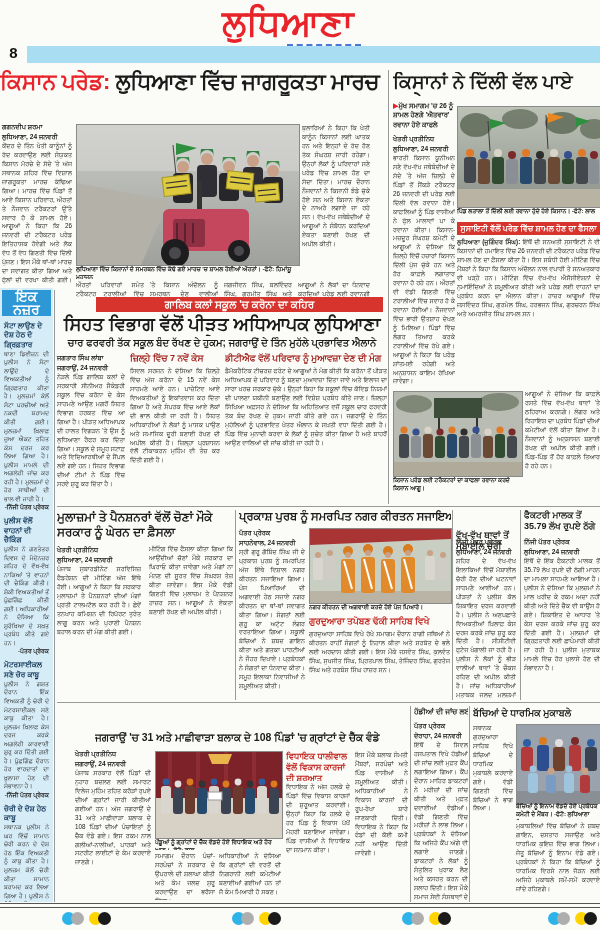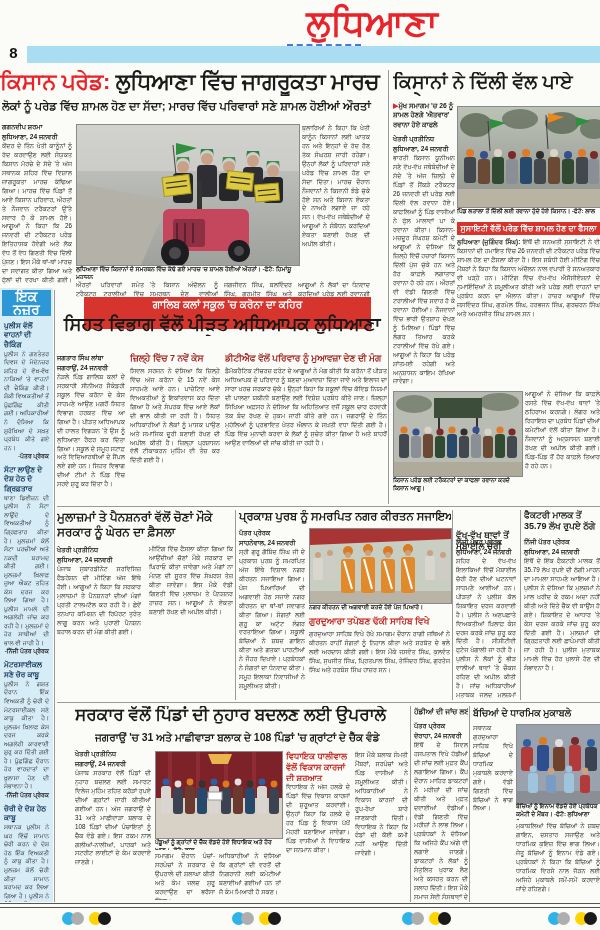--- a/index.html
+++ b/index.html
@@ -1,19 +1,19 @@
 <!DOCTYPE html>
 <html><head>
 <meta charset="utf-8">
 <style>
   html,body{margin:0;padding:0;background:#777;}
   #page{position:relative;width:600px;height:930px;background:#fbfbf7;overflow:hidden;
         font-family:"Liberation Sans",sans-serif;color:#1a1a1a;}
   .abs{position:absolute;}
-  .city-title{font-size:36px;font-weight:bold;color:#e8232a;text-align:center;line-height:1.1;}
+  .city-title{font-size:36px;font-weight:bold;color:#e8232a;text-align:left;line-height:1.1;}
   .dash-underline{border-top:2px dashed #4a77d4;height:0;}
   .pagebar{background:#a9ddf1;}
   .pagenum{font-size:15px;font-weight:bold;color:#111;background:#fbfbf7;text-align:center;}
   .edition{font-size:8.5px;font-weight:bold;color:#14365c;line-height:17px;white-space:nowrap;}
   .h-xl{font-size:22px;font-weight:bold;line-height:1.1;letter-spacing:-0.3px;}
   .h-lg{font-size:18px;font-weight:bold;line-height:1.15;text-align:center;}
   .h-rt{font-size:19px;font-weight:bold;line-height:1.1;}
   .h-md{font-size:12px;font-weight:bold;line-height:1.25;}
   .h-md2{font-size:11.5px;font-weight:bold;line-height:1.2;}
   .h-sm{font-size:10.5px;font-weight:bold;line-height:1.2;}
@@ -50,21 +50,20 @@
 
   <div class="abs city-title" style="left:222px;top:3px;width:300px;">ਲੁਧਿਆਣਾ</div>
   <div class="abs dash-underline" style="left:287px;top:44px;width:74px;"></div>
   <div class="abs pagebar" style="left:0;top:46px;width:600px;height:17px;">
     <div class="abs pagenum" style="left:0;top:-4px;width:27px;height:21px;line-height:21px;">8</div>
   </div>
 
   <div class="abs h-xl" style="left:0;top:70px;width:384px;height:26px;overflow:hidden;">
     <span class="kicker">ਕਿਸਾਨ ਪਰੇਡ:</span><span> ਲੁਧਿਆਣਾ ਵਿੱਚ ਜਾਗਰੂਕਤਾ ਮਾਰਚ</span>
   </div>
-  <div class="abs subhead" style="left:2px;top:99px;width:382px;height:16px;overflow:hidden;">ਲੋਕਾਂ ਨੂੰ ਪਰੇਡ ਵਿੱਚ ਸ਼ਾਮਲ ਹੋਣ ਦਾ ਸੱਦਾ; ਮਾਰਚ ਵਿੱਚ ਪਰਿਵਾਰਾਂ ਸਣੇ ਸ਼ਾਮਲ ਹੋਈਆਂ ਔਰਤਾਂ</div>
 
   <div class="abs" style="left:2px;top:122px;width:70px;">
     <div class="byline">ਗਗਨਦੀਪ ਸ਼ਰਮਾ</div>
     <div class="byline">ਲੁਧਿਆਣਾ, 24 ਜਨਵਰੀ</div>
   </div>
   <div class="abs bodytext" style="left:2px;top:142px;width:70px;height:142px;">ਕੇਂਦਰ ਦੇ ਤਿੰਨ ਖੇਤੀ ਕਾਨੂੰਨਾਂ ਨੂੰ ਰੱਦ ਕਰਵਾਉਣ ਲਈ ਸੰਯੁਕਤ ਕਿਸਾਨ ਮੋਰਚੇ ਦੇ ਸੱਦੇ 'ਤੇ ਅੱਜ ਸਥਾਨਕ ਸ਼ਹਿਰ ਵਿੱਚ ਵਿਸ਼ਾਲ ਜਾਗਰੂਕਤਾ ਮਾਰਚ ਕੱਢਿਆ ਗਿਆ। ਮਾਰਚ ਵਿੱਚ ਪਿੰਡਾਂ ਤੋਂ ਆਏ ਕਿਸਾਨ ਪਰਿਵਾਰ, ਔਰਤਾਂ ਤੇ ਨੌਜਵਾਨ ਟਰੈਕਟਰਾਂ ਉੱਤੇ ਸਵਾਰ ਹੋ ਕੇ ਸ਼ਾਮਲ ਹੋਏ। ਆਗੂਆਂ ਨੇ ਕਿਹਾ ਕਿ 26 ਜਨਵਰੀ ਦੀ ਟਰੈਕਟਰ ਪਰੇਡ ਇਤਿਹਾਸਕ ਹੋਵੇਗੀ ਅਤੇ ਲੋਕ ਵੱਧ ਤੋਂ ਵੱਧ ਗਿਣਤੀ ਵਿੱਚ ਦਿੱਲੀ ਪੁੱਜਣ। ਇਸ ਮੌਕੇ ਥਾਂ-ਥਾਂ ਮਾਰਚ ਦਾ ਸਵਾਗਤ ਕੀਤਾ ਗਿਆ ਅਤੇ ਫੁੱਲਾਂ ਦੀ ਵਰਖਾ ਕੀਤੀ ਗਈ। ਸ਼ਹਿਰ ਦੇ ਬਾਜ਼ਾਰਾਂ ਵਿੱਚੋਂ ਲੰਘਦਿਆਂ ਦੁਕਾਨਦਾਰਾਂ ਨੇ ਵੀ ਮ��ਰਚ ਦੀ ਹਮਾਇਤ ਕੀਤੀ।</div>
 
   <div class="abs photo" style="left:76px;top:124px;width:222px;height:140px;">
     <svg width="222" height="140" viewBox="0 0 222 140">
       <defs>
@@ -222,46 +221,47 @@
         <circle cx="106" cy="38" r="3.6" fill="#e07a28"></circle>
           <rect x="101" y="42" width="10" height="24" rx="3" fill="#314a32"></rect>
         <circle cx="118" cy="40" r="3.6" fill="#7a2a2a"></circle>
           <rect x="113" y="44" width="10" height="22" rx="3" fill="#43484f"></rect>
       </g>
     </svg>
   </div>
   <div class="abs caption" style="left:393px;top:477px;width:128px;height:20px;">ਕਿਸਾਨ ਪਰੇਡ ਲਈ ਟਰੈਕਟਰਾਂ ਦਾ ਕਾਫਲਾ ਰਵਾਨਾ ਕਰਦੇ ਕਿਸਾਨ ਆਗੂ।</div>
   <div class="abs bodytext" style="left:525px;top:390px;width:75px;height:110px;">ਆਗੂਆਂ ਨੇ ਦੱਸਿਆ ਕਿ ਕਾਫ਼ਲੇ ਰਸਤੇ ਵਿੱਚ ਵੱਖ-ਵੱਖ ਥਾਵਾਂ 'ਤੇ ਠਹਿਰਾਅ ਕਰਨਗੇ। ਲੰਗਰ ਅਤੇ ਰਿਹਾਇਸ਼ ਦਾ ਪ੍ਰਬੰਧ ਪਿੰਡਾਂ ਦੀਆਂ ਕਮੇਟੀਆਂ ਵੱਲੋਂ ਕੀਤਾ ਗਿਆ ਹੈ। ਨੌਜਵਾਨਾਂ ਨੂੰ ਅਨੁਸ਼ਾਸਨ ਬਣਾਈ ਰੱਖਣ ਦੀ ਅਪੀਲ ਕੀਤੀ ਗਈ। ਪਿੰਡ-ਪਿੰਡ ਤੋਂ ਹੋਰ ਕਾਫ਼ਲੇ ਤਿਆਰ ਹੋ ਰਹੇ ਹਨ।</div>
 
-  <div class="abs banner-red" style="left:84px;top:297px;width:287px;height:32px;font-size:10.5px;line-height:15px;">ਗਾਲਿਬ ਕਲਾਂ ਸਕੂਲ 'ਚ ਕਰੋਨਾ ਦਾ ਕਹਿਰ</div>
+  <div class="abs banner-red" style="left:96px;top:297px;width:287px;height:15px;font-size:10.5px;line-height:15px;">ਗਾਲਿਬ ਕਲਾਂ ਸਕੂਲ 'ਚ ਕਰੋਨਾ ਦਾ ਕਹਿਰ</div>
   <div class="abs h-lg" style="left:57px;top:314px;width:330px;height:22px;overflow:hidden;">ਸਿਹਤ ਵਿਭਾਗ ਵੱਲੋਂ ਪੀੜਤ ਅਧਿਆਪਕ ਲੁਧਿਆਣਾ ਰੈਫਰ</div>
+  <div class="abs subhead-sm" style="left:57px;top:337px;width:330px;height:13px;overflow:hidden;">ਚਾਰ ਫਰਵਰੀ ਤੱਕ ਸਕੂਲ ਬੰਦ ਰੱਖਣ ਦੇ ਹੁਕਮ; ਜਗਰਾਉਂ ਦੇ ਤਿੰਨ ਮੁਹੱਲੇ ਪ੍ਰਭਾਵਿਤ ਐਲਾਨੇ</div>
 
   <div class="abs" style="left:57px;top:353px;width:68px;">
     <div class="byline">ਜਗਤਾਰ ਸਿੰਘ ਲਾਂਬਾ</div>
     <div class="byline">ਜਗਰਾਉਂ, 24 ਜਨਵਰੀ</div>
   </div>
   <div class="abs bodytext" style="left:57px;top:373px;width:68px;height:130px;">ਨੇੜਲੇ ਪਿੰਡ ਗਾਲਿਬ ਕਲਾਂ ਦੇ ਸਰਕਾਰੀ ਸੀਨੀਅਰ ਸੈਕੰਡਰੀ ਸਕੂਲ ਵਿੱਚ ਕਰੋਨਾ ਦੇ ਕੇਸ ਸਾਹਮਣੇ ਆਉਣ ਮਗਰੋਂ ਸਿਹਤ ਵਿਭਾਗ ਹਰਕਤ ਵਿੱਚ ਆ ਗਿਆ ਹੈ। ਪੀੜਤ ਅਧਿਆਪਕ ਦੀ ਹਾਲਤ ਵਿਗੜਨ 'ਤੇ ਉਸ ਨੂੰ ਲੁਧਿਆਣਾ ਰੈਫਰ ਕਰ ਦਿੱਤਾ ਗਿਆ। ਸਕੂਲ ਦੇ ਸਮੂਹ ਸਟਾਫ਼ ਅਤੇ ਵਿਦਿਆਰਥੀਆਂ ਦੇ ਸੈਂਪਲ ਲਏ ਗਏ ਹਨ। ਸਿਹਤ ਵਿਭਾਗ ਦੀਆਂ ਟੀਮਾਂ ਨੇ ਪਿੰਡ ਵਿੱਚ ਸਰਵੇ ਸ਼ੁਰੂ ਕਰ ਦਿੱਤਾ ਹੈ।</div>
 
   <div class="abs maroon" style="left:130px;top:353px;width:90px;height:12px;font-size:9px;overflow:hidden;">ਜ਼ਿਲ੍ਹੇ ਵਿੱਚ 7 ਨਵੇਂ ਕੇਸ</div>
   <div class="abs bodytext" style="left:130px;top:367px;width:90px;height:136px;">ਸਿਵਲ ਸਰਜਨ ਨੇ ਦੱਸਿਆ ਕਿ ਜ਼ਿਲ੍ਹੇ ਵਿੱਚ ਅੱਜ ਕਰੋਨਾ ਦੇ 15 ਨਵੇਂ ਕੇਸ ਸਾਹਮਣੇ ਆਏ ਹਨ। ਪਾਜ਼ੇਟਿਵ ਆਏ ਵਿਅਕਤੀਆਂ ਨੂੰ ਇਕਾਂਤਵਾਸ ਕਰ ਦਿੱਤਾ ਗਿਆ ਹੈ ਅਤੇ ਸੰਪਰਕ ਵਿੱਚ ਆਏ ਲੋਕਾਂ ਦੀ ਭਾਲ ਕੀਤੀ ਜਾ ਰਹੀ ਹੈ। ਸਿਹਤ ਅਧਿਕਾਰੀਆਂ ਨੇ ਲੋਕਾਂ ਨੂੰ ਮਾਸਕ ਪਾਉਣ ਅਤੇ ਸਮਾਜਿਕ ਦੂਰੀ ਬਣਾਈ ਰੱਖਣ ਦੀ ਅਪੀਲ ਕੀਤੀ ਹੈ। ਜ਼ਿਲ੍ਹਾ ਪ੍ਰਸ਼ਾਸਨ ਵੱਲੋਂ ਟੀਕਾਕਰਨ ਮੁਹਿੰਮ ਵੀ ਤੇਜ਼ ਕਰ ਦਿੱਤੀ ਗਈ ਹੈ।</div>
 
   <div class="abs maroon" style="left:225px;top:353px;width:162px;height:12px;font-size:9px;overflow:hidden;">ਡੀਟੀਐਫ ਵੱਲੋਂ ਪਰਿਵਾਰ ਨੂੰ ਮੁਆਵਜ਼ਾ ਦੇਣ ਦੀ ਮੰਗ</div>
   <div class="abs bodytext" style="left:225px;top:367px;width:162px;height:136px;">ਡੈਮੋਕਰੈਟਿਕ ਟੀਚਰਜ਼ ਫਰੰਟ ਦੇ ਆਗੂਆਂ ਨੇ ਮੰਗ ਕੀਤੀ ਕਿ ਕਰੋਨਾ ਤੋਂ ਪੀੜਤ ਅਧਿਆਪਕ ਦੇ ਪਰਿਵਾਰ ਨੂੰ ਬਣਦਾ ਮੁਆਵਜ਼ਾ ਦਿੱਤਾ ਜਾਵੇ ਅਤੇ ਇਲਾਜ ਦਾ ਸਾਰਾ ਖਰਚ ਸਰਕਾਰ ਚੁੱਕੇ। ਉਨ੍ਹਾਂ ਕਿਹਾ ਕਿ ਸਕੂਲਾਂ ਵਿੱਚ ਕੋਵਿਡ ਨਿਯਮਾਂ ਦੀ ਪਾਲਣਾ ਯਕੀਨੀ ਬਣਾਉਣ ਲਈ ਵਿਸ਼ੇਸ਼ ਪ੍ਰਬੰਧ ਕੀਤੇ ਜਾਣ। ਜ਼ਿਲ੍ਹਾ ਸਿੱਖਿਆ ਅਫ਼ਸਰ ਨੇ ਦੱਸਿਆ ਕਿ ਅਹਿਤਿਆਤ ਵਜੋਂ ਸਕੂਲ ਚਾਰ ਫਰਵਰੀ ਤੱਕ ਬੰਦ ਰੱਖਣ ਦੇ ਹੁਕਮ ਜਾਰੀ ਕੀਤੇ ਗਏ ਹਨ। ਜਗਰਾਉਂ ਦੇ ਤਿੰਨ ਮੁਹੱਲਿਆਂ ਨੂੰ ਪ੍ਰਭਾਵਿਤ ਖੇਤਰ ਐਲਾਨ ਕੇ ਸਖ਼ਤੀ ਵਧਾ ਦਿੱਤੀ ਗਈ ਹੈ। ਪਿੰਡ ਵਿੱਚ ਮੁਨਾਦੀ ਕਰਵਾ ਕੇ ਲੋਕਾਂ ਨੂੰ ਸੁਚੇਤ ਕੀਤਾ ਗਿਆ ਹੈ ਅਤੇ ਬਾਹਰੋਂ ਆਉਣ ਵਾਲਿਆਂ ਦੀ ਜਾਂਚ ਕੀਤੀ ਜਾ ਰਹੀ ਹੈ।</div>
 
   <div class="abs sidebar" style="left:0;top:288px;width:53px;height:614px;">
     <div class="sb-header" style="margin:2px;">ਇਕ ਨਜ਼ਰ</div>
+    <div class="sb-item">
+      <div class="sb-title">ਸੱਟਾ ਲਾਉਣ ਦੇ ਦੋਸ਼ ਹੇਠ ਦੋ ਗ੍ਰਿਫ਼ਤਾਰ</div>
+      <div class="sb-body">ਥਾਣਾ ਡਿਵੀਜ਼ਨ ਦੀ ਪੁਲੀਸ ਨੇ ਸੱਟਾ ਲਾਉਂਦੇ ਦੋ ਵਿਅਕਤੀਆਂ ਨੂੰ ਗ੍ਰਿਫ਼ਤਾਰ ਕੀਤਾ ਹੈ। ਮੁਲਜ਼ਮਾਂ ਕੋਲੋਂ ਸੱਟਾ ਪਰਚੀਆਂ ਅਤੇ ਨਕਦੀ ਬਰਾਮਦ ਕੀਤੀ ਗਈ। ਮੁਲਜ਼ਮਾਂ ਖ਼ਿਲਾਫ਼ ਜੂਆ ਐਕਟ ਤਹਿਤ ਕੇਸ ਦਰਜ ਕਰ ਲਿਆ ਗਿਆ ਹੈ। ਪੁਲੀਸ ਮਾਮਲੇ ਦੀ ਅਗਲੇਰੀ ਜਾਂਚ ਕਰ ਰਹੀ ਹੈ। ਮੁਲਜ਼ਮਾਂ ਦੇ ਹੋਰ ਸਾਥੀਆਂ ਦੀ ਭਾਲ ਵੀ ਜਾਰੀ ਹੈ।</div>
+      <div class="sb-sig">-ਨਿੱਜੀ ਪੱਤਰ ਪ੍ਰੇਰਕ</div>
+    </div>
     <div class="sb-item">
       <div class="sb-title">ਪੁਲੀਸ ਵੱਲੋਂ ਵਾਹਨਾਂ ਦੀ ਚੈਕਿੰਗ</div>
       <div class="sb-body">ਪੁਲੀਸ ਨੇ ਗਣਤੰਤਰ ਦਿਵਸ ਦੇ ਮੱਦੇਨਜ਼ਰ ਸ਼ਹਿਰ ਦੇ ਵੱਖ-ਵੱਖ ਨਾਕਿਆਂ 'ਤੇ ਵਾਹਨਾਂ ਦੀ ਚੈਕਿੰਗ ਕੀਤੀ। ਸ਼ੱਕੀ ਵਿਅਕਤੀਆਂ ਤੋਂ ਪੁੱਛਗਿੱਛ ਕੀਤੀ ਗਈ। ਅਧਿਕਾਰੀਆਂ ਨੇ ਦੱਸਿਆ ਕਿ ਸੁਰੱਖਿਆ ਦੇ ਸਖ਼ਤ ਪ੍ਰਬੰਧ ਕੀਤੇ ਗਏ ਹਨ।</div>
       <div class="sb-sig">-ਪੱਤਰ ਪ੍ਰੇਰਕ</div>
-    </div>
-    <div class="sb-item">
-      <div class="sb-title">ਸੱਟਾ ਲਾਉਣ ਦੇ ਦੋਸ਼ ਹੇਠ ਦੋ ਗ੍ਰਿਫ਼ਤਾਰ</div>
-      <div class="sb-body">ਥਾਣਾ ਡਿਵੀਜ਼ਨ ਦੀ ਪੁਲੀਸ ਨੇ ਸੱਟਾ ਲਾਉਂਦੇ ਦੋ ਵਿਅਕਤੀਆਂ ਨੂੰ ਗ੍ਰਿਫ਼ਤਾਰ ਕੀਤਾ ਹੈ। ਮੁਲਜ਼ਮਾਂ ਕੋਲੋਂ ਸੱਟਾ ਪਰਚੀਆਂ ਅਤੇ ਨਕਦੀ ਬਰਾਮਦ ਕੀਤੀ ਗਈ। ਮੁਲਜ਼ਮਾਂ ਖ਼ਿਲਾਫ਼ ਜੂਆ ਐਕਟ ਤਹਿਤ ਕੇਸ ਦਰਜ ਕਰ ਲਿਆ ਗਿਆ ਹੈ। ਪੁਲੀਸ ਮਾਮਲੇ ਦੀ ਅਗਲੇਰੀ ਜਾਂਚ ਕਰ ਰਹੀ ਹੈ। ਮੁਲਜ਼ਮਾਂ ਦੇ ਹੋਰ ਸਾਥੀਆਂ ਦੀ ਭਾਲ ਵੀ ਜਾਰੀ ਹੈ।</div>
-      <div class="sb-sig">-ਨਿੱਜੀ ਪੱਤਰ ਪ੍ਰੇਰਕ</div>
     </div>
     <div class="sb-item">
       <div class="sb-title">ਮੋਟਰਸਾਈਕਲ ਸਣੇ ਚੋਰ ਕਾਬੂ</div>
       <div class="sb-body">ਪੁਲੀਸ ਨੇ ਗਸ਼ਤ ਦੌਰਾਨ ਇੱਕ ਵਿਅਕਤੀ ਨੂੰ ਚੋਰੀ ਦੇ ਮੋਟਰਸਾਈਕਲ ਸਣੇ ਕਾਬੂ ਕੀਤਾ ਹੈ। ਮੁਲਜ਼ਮ ਖ਼ਿਲਾਫ਼ ਕੇਸ ਦਰਜ ਕਰਕੇ ਅਗਲੇਰੀ ਕਾਰਵਾਈ ਸ਼ੁਰੂ ਕਰ ਦਿੱਤੀ ਗਈ ਹੈ। ਪੁੱਛਗਿੱਛ ਦੌਰਾਨ ਹੋਰ ਵਾਰਦਾਤਾਂ ਦਾ ਖੁਲਾਸਾ ਹੋਣ ਦੀ ਸੰਭਾਵਨਾ ਹੈ।</div>
       <div class="sb-sig">-ਨਿੱਜੀ ਪੱਤਰ ਪ੍ਰੇਰਕ</div>
     </div>
     <div class="sb-item">
       <div class="sb-title">ਚੋਰੀ ਦੇ ਦੋਸ਼ ਹੇਠ ਕਾਬੂ</div>
       <div class="sb-body">ਸਥਾਨਕ ਪੁਲੀਸ ਨੇ ਘਰ ਵਿੱਚੋਂ ਸਾਮਾਨ ਚੋਰੀ ਕਰਨ ਦੇ ਦੋਸ਼ ਹੇਠ ਇੱਕ ਵਿਅਕਤੀ ਨੂੰ ਕਾਬੂ ਕੀਤਾ ਹੈ। ਮੁਲਜ਼ਮ ਕੋਲੋਂ ਚੋਰੀ ਕੀਤਾ ਸਾਮਾਨ ਬਰਾਮਦ ਕਰ ਲਿਆ ਗਿਆ ਹੈ। ਪੁਲੀਸ ਨੇ ਦੱਸਿਆ ਕਿ ਮੁਲਜ਼ਮ ਦੇ ਹੋਰ ਸਾਥੀਆਂ ਦੀ ਭਾਲ ਜਾਰੀ ਹੈ ਅਤੇ ਜਲਦ ਹੋਰ ਖੁਲਾਸੇ ਹੋਣਗੇ।</div>
 
@@ -341,21 +341,20 @@
 
   <div class="abs h-xs" style="left:524px;top:510px;width:76px;height:24px;overflow:hidden;">ਫੈਕਟਰੀ ਮਾਲਕ ਤੋਂ 35.79 ਲੱਖ ਰੁਪਏ ਠੱਗੇ</div>
   <div class="abs" style="left:524px;top:537px;width:76px;">
     <div class="byline">ਨਿੱਜੀ ਪੱਤਰ ਪ੍ਰੇਰਕ</div>
     <div class="byline">ਲੁਧਿਆਣਾ, 24 ਜਨਵਰੀ</div>
   </div>
   <div class="abs bodytext" style="left:524px;top:557px;width:76px;height:141px;">ਇੱਥੋਂ ਦੇ ਇੱਕ ਫੈਕਟਰੀ ਮਾਲਕ ਤੋਂ 35.79 ਲੱਖ ਰੁਪਏ ਦੀ ਠੱਗੀ ਮਾਰਨ ਦਾ ਮਾਮਲਾ ਸਾਹਮਣੇ ਆਇਆ ਹੈ। ਪੁਲੀਸ ਨੇ ਦੱਸਿਆ ਕਿ ਮੁਲਜ਼ਮਾਂ ਨੇ ਮਾਲ ਖਰੀਦ ਕੇ ਰਕਮ ਅਦਾ ਨਹੀਂ ਕੀਤੀ ਅਤੇ ਦਿੱਤੇ ਚੈੱਕ ਵੀ ਬਾਊਂਸ ਹੋ ਗਏ। ਸ਼ਿਕਾਇਤ ਦੇ ਆਧਾਰ 'ਤੇ ਕੇਸ ਦਰਜ ਕਰਕੇ ਜਾਂਚ ਸ਼ੁਰੂ ਕਰ ਦਿੱਤੀ ਗਈ ਹੈ। ਮੁਲਜ਼ਮਾਂ ਦੀ ਗ੍ਰਿਫ਼ਤਾਰੀ ਲਈ ਛਾਪੇਮਾਰੀ ਕੀਤੀ ਜਾ ਰਹੀ ਹੈ। ਪੁਲੀਸ ਮੁਤਾਬਕ ਮਾਮਲੇ ਵਿੱਚ ਹੋਰ ਖੁਲਾਸੇ ਹੋਣ ਦੀ ਸੰਭਾਵਨਾ ਹੈ।</div>
 
   <div class="abs hrule" style="left:57px;top:702px;width:543px;"></div>
 
-  <div class="abs" style="left:75px;top:706px;width:333px;height:24px;overflow:hidden;font-size:17px;font-weight:bold;line-height:1.1;">ਸਰਕਾਰ ਵੱਲੋਂ ਪਿੰਡਾਂ ਦੀ ਨੁਹਾਰ ਬਦਲਣ ਲਈ ਉਪਰਾਲੇ</div>
   <div class="abs h-sm" style="left:75px;top:731px;width:333px;height:14px;overflow:hidden;margin-left:20px;">ਜਗਰਾਉਂ 'ਚ 31 ਅਤੇ ਮਾਛੀਵਾੜਾ ਬਲਾਕ ਦੇ 108 ਪਿੰਡਾਂ 'ਚ ਗ੍ਰਾਂਟਾਂ ਦੇ ਚੈੱਕ ਵੰਡੇ</div>
 
   <div class="abs" style="left:75px;top:749px;width:76px;">
     <div class="byline">ਖੇਤਰੀ ਪ੍ਰਤੀਨਿਧ</div>
     <div class="byline">ਜਗਰਾਉਂ, 24 ਜਨਵਰੀ</div>
   </div>
   <div class="abs bodytext" style="left:75px;top:769px;width:76px;height:131px;">ਪੰਜਾਬ ਸਰਕਾਰ ਵੱਲੋਂ ਪਿੰਡਾਂ ਦੀ ਨੁਹਾਰ ਬਦਲਣ ਲਈ ਸਮਾਰਟ ਵਿਲੇਜ ਮੁਹਿੰਮ ਤਹਿਤ ਕਰੋੜਾਂ ਰੁਪਏ ਦੀਆਂ ਗ੍ਰਾਂਟਾਂ ਜਾਰੀ ਕੀਤੀਆਂ ਗਈਆਂ ਹਨ। ਅੱਜ ਜਗਰਾਉਂ ਦੇ 31 ਅਤੇ ਮਾਛੀਵਾੜਾ ਬਲਾਕ ਦੇ 108 ਪਿੰਡਾਂ ਦੀਆਂ ਪੰਚਾਇਤਾਂ ਨੂੰ ਚੈੱਕ ਵੰਡੇ ਗਏ। ਇਸ ਰਕਮ ਨਾਲ ਗਲੀਆਂ-ਨਾਲੀਆਂ, ਪਾਰਕਾਂ ਅਤੇ ਸਟਰੀਟ ਲਾਈਟਾਂ ਦੇ ਕੰਮ ਕਰਵਾਏ ਜਾਣਗੇ।</div>
 
   <div class="abs photo" style="left:155px;top:751px;width:126px;height:86px;">
     <svg width="126" height="86" viewBox="0 0 126 86">

